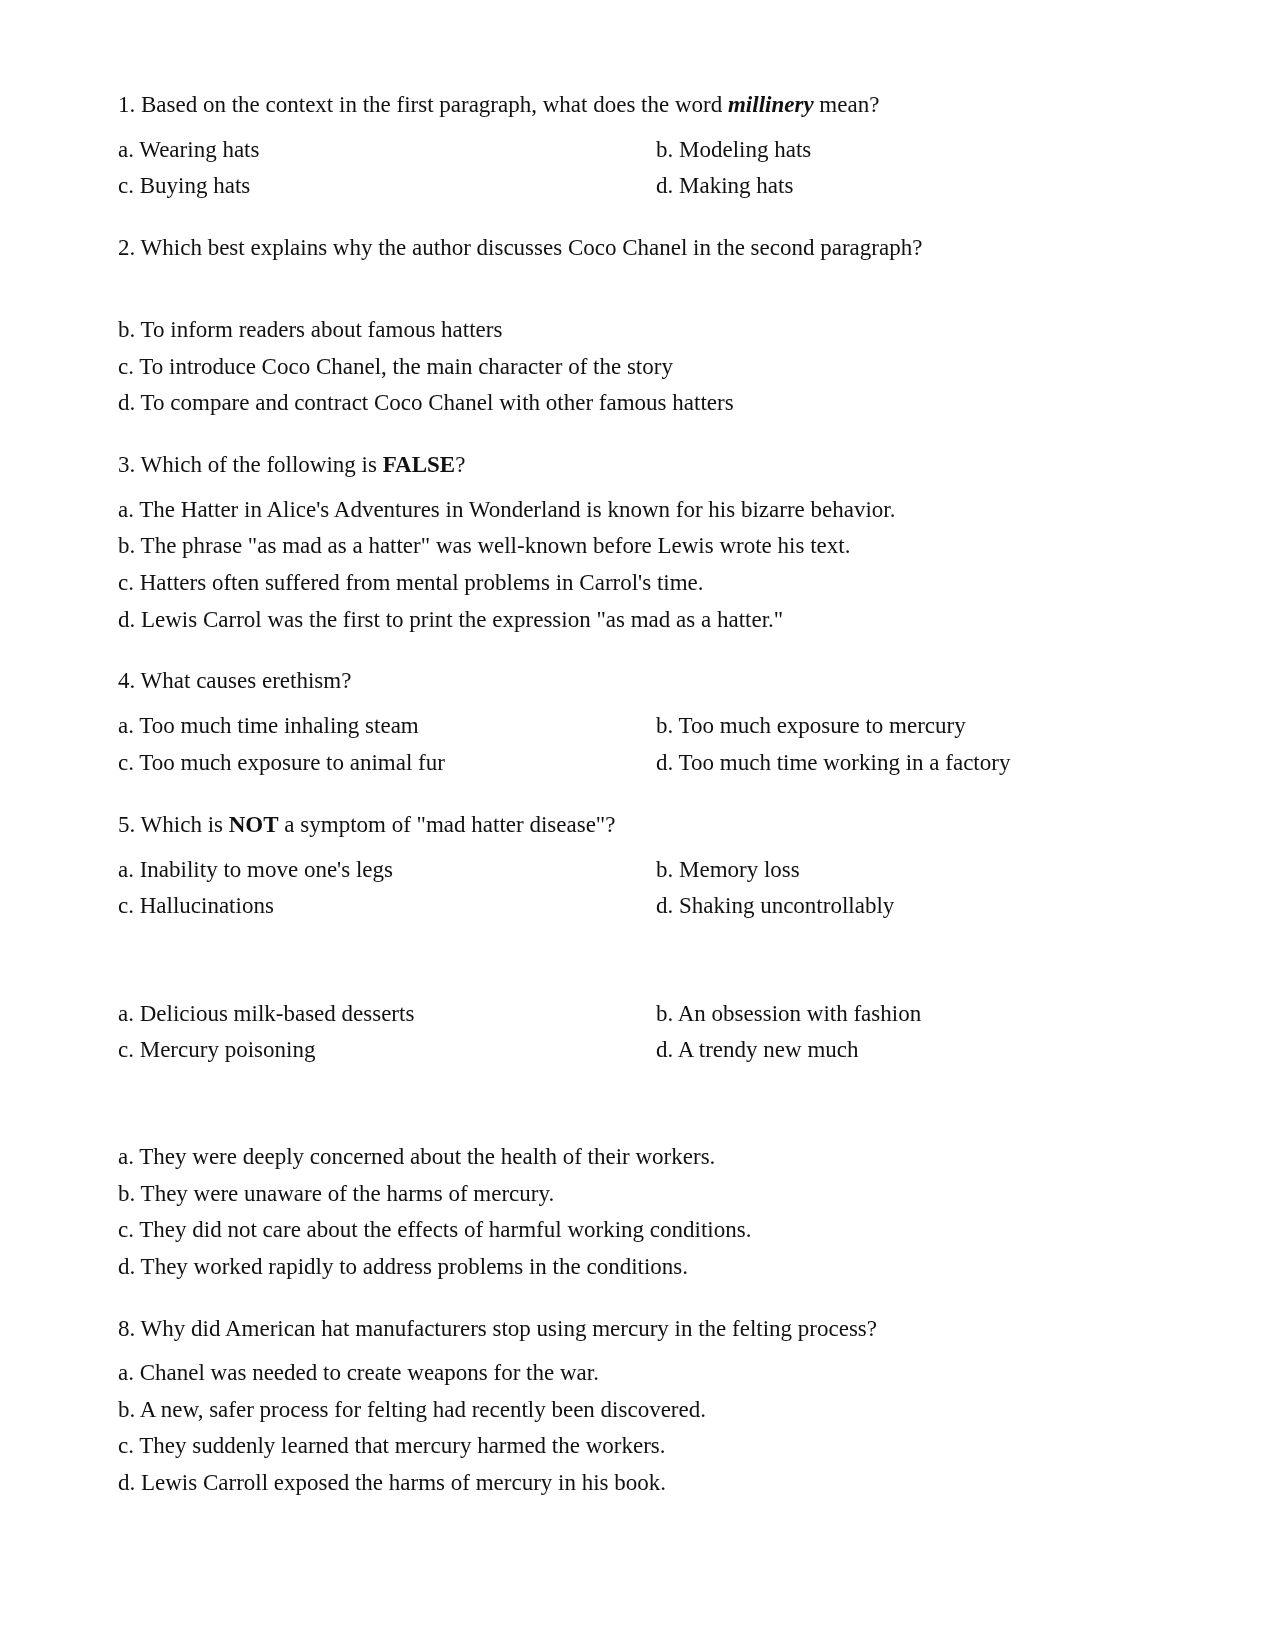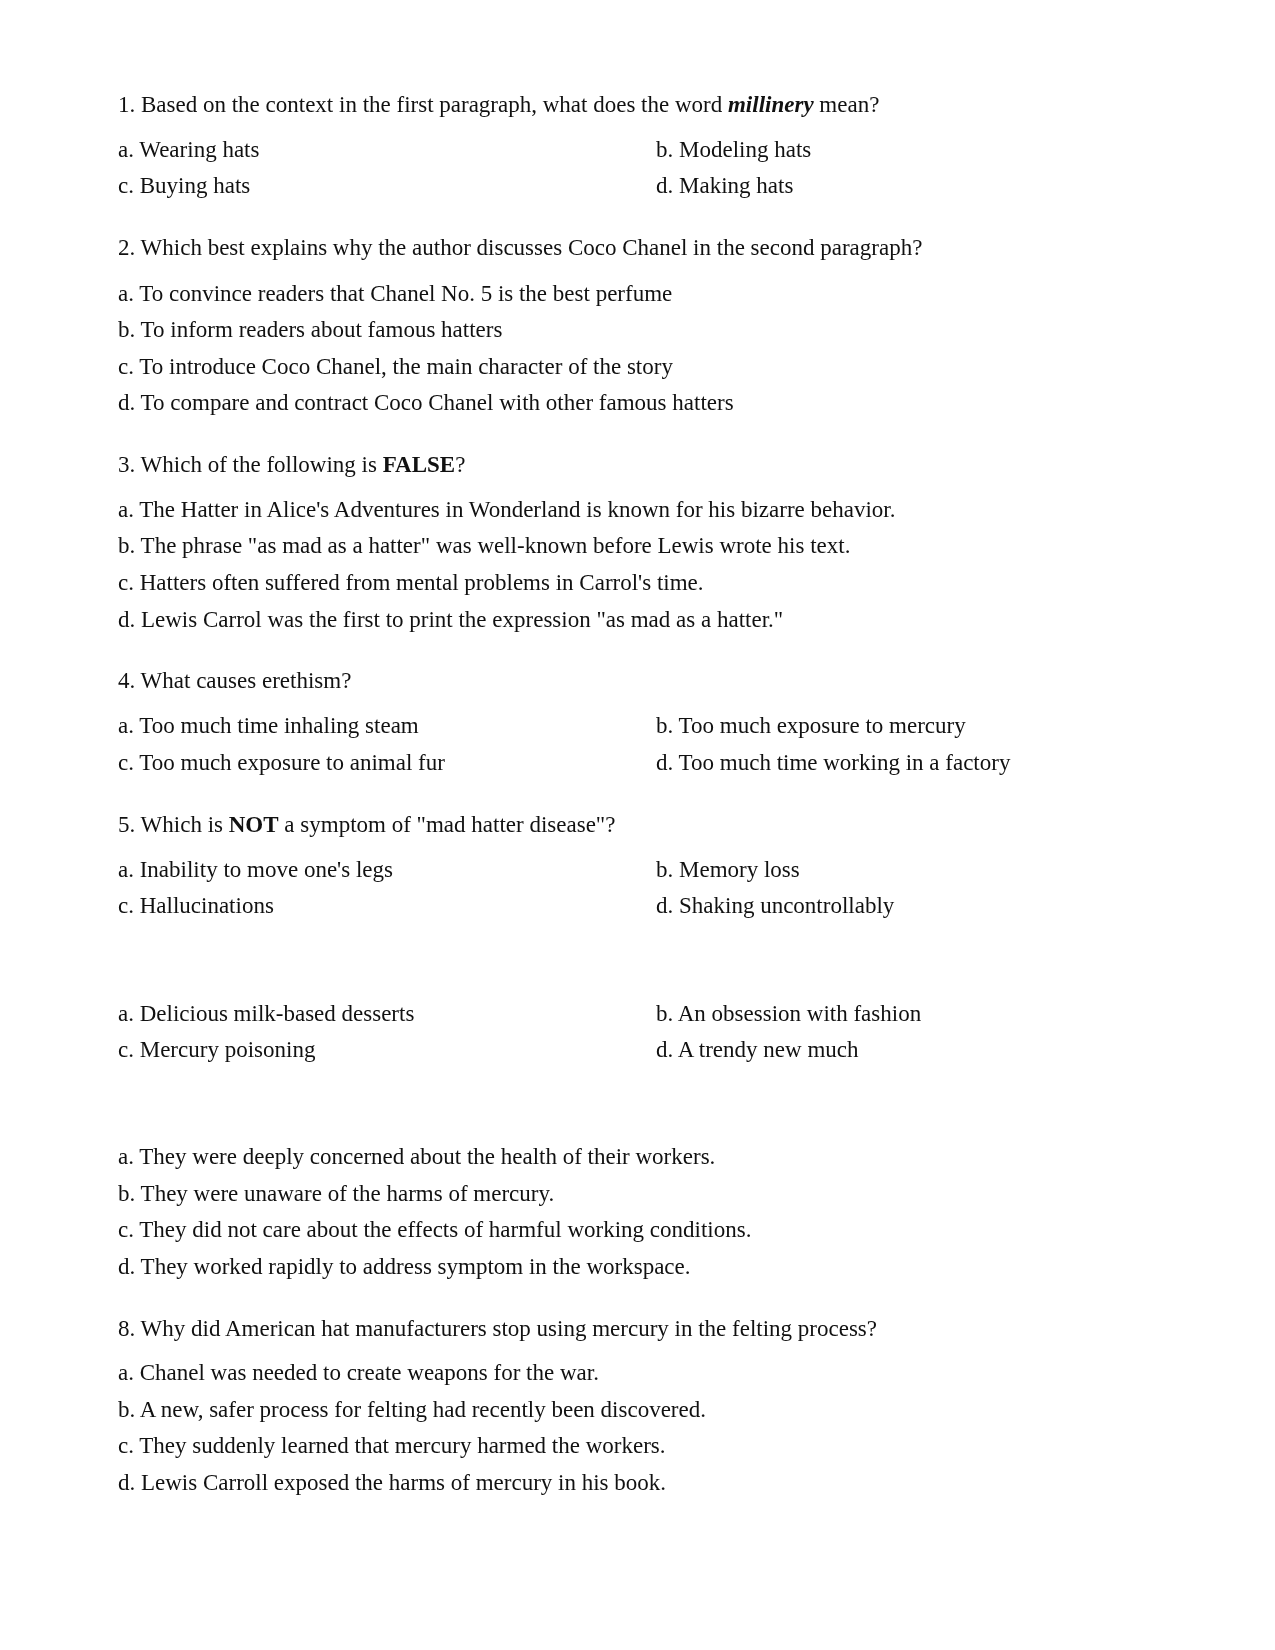--- a/index.html
+++ b/index.html
@@ -26,21 +26,20 @@
 
 <div class="page">
 
   <div class="line q" style="top:91px"><span>1.</span> <span>Based on the context in the first paragraph, what does the word </span><i class="emph">millinery</i><span> mean?</span></div>
   <div class="line col-a" style="top:136px">a. Wearing hats</div>
   <div class="line col-b" style="top:136px">b. Modeling hats</div>
   <div class="line col-a" style="top:172px">c. Buying hats</div>
   <div class="line col-b" style="top:172px">d. Making hats</div>
 
   <div class="line q" style="top:234px"><span>2.</span> <span>Which best explains why the author discusses Coco Chanel in the second paragraph?</span></div>
-  <div class="line col-a" style="top:280px">a. To convince readers that Chanel No. 5 is the best perfume</div>
   <div class="line col-a" style="top:316px">b. To inform readers about famous hatters</div>
   <div class="line col-a" style="top:353px">c. To introduce Coco Chanel, the main character of the story</div>
   <div class="line col-a" style="top:389px">d. To compare and contract Coco Chanel with other famous hatters</div>
 
   <div class="line q" style="top:451px"><span>3.</span> <span>Which of the following is </span><b class="strong">FALSE</b><span>?</span></div>
   <div class="line col-a" style="top:496px">a. The Hatter in Alice's Adventures in Wonderland is known for his bizarre behavior.</div>
   <div class="line col-a" style="top:532px">b. The phrase "as mad as a hatter" was well-known before Lewis wrote his text.</div>
   <div class="line col-a" style="top:569px">c. Hatters often suffered from mental problems in Carrol's time.</div>
   <div class="line col-a" style="top:606px">d. Lewis Carrol was the first to print the expression "as mad as a hatter."</div>
 
@@ -57,21 +56,21 @@
   <div class="line col-b" style="top:892px">d. Shaking uncontrollably</div>
 
   <div class="line col-a" style="top:1000px">a. Delicious milk-based desserts</div>
   <div class="line col-b" style="top:1000px">b. An obsession with fashion</div>
   <div class="line col-a" style="top:1036px">c. Mercury poisoning</div>
   <div class="line col-b" style="top:1036px">d. A trendy new much</div>
 
   <div class="line col-a" style="top:1143px">a. They were deeply concerned about the health of their workers.</div>
   <div class="line col-a" style="top:1180px">b. They were unaware of the harms of mercury.</div>
   <div class="line col-a" style="top:1216px">c. They did not care about the effects of harmful working conditions.</div>
-  <div class="line col-a" style="top:1253px">d. They worked rapidly to address symptom in the workspace.</div>
+  <div class="line col-a" style="top:1253px">d. They worked rapidly to address problems in the conditions.</div>
 
   <div class="line q" style="top:1315px"><span>8.</span> <span>Why did American hat manufacturers stop using mercury in the felting process?</span></div>
   <div class="line col-a" style="top:1359px">a. Chanel was needed to create weapons for the war.</div>
   <div class="line col-a" style="top:1396px">b. A new, safer process for felting had recently been discovered.</div>
   <div class="line col-a" style="top:1432px">c. They suddenly learned that mercury harmed the workers.</div>
   <div class="line col-a" style="top:1469px">d. Lewis Carroll exposed the harms of mercury in his book.</div>
 
 </div>
 
 </body></html>

